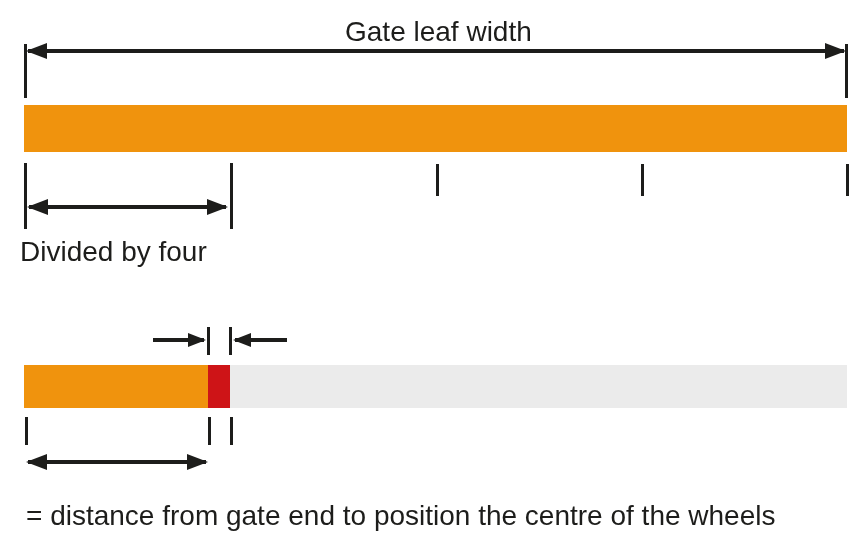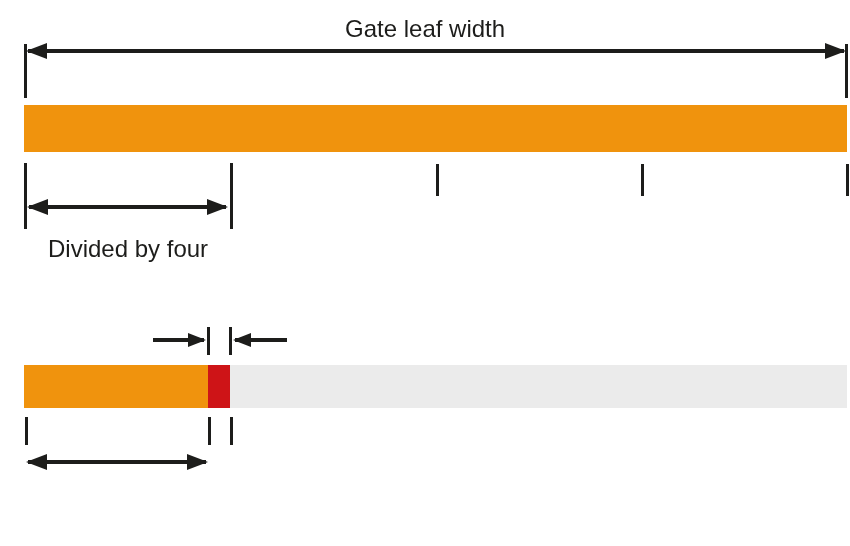--- a/index.html
+++ b/index.html
@@ -12,21 +12,21 @@
   .canvas{
     position:relative;
     width:850px;height:546px;
     background:#ffffff;
     font-family:"Liberation Sans","DejaVu Sans",sans-serif;
     color:var(--ink);
     overflow:hidden;
   }
   .label{
     position:absolute;
-    font-size:24px;
+    font-size:28px;
     line-height:1.2;
     color:var(--ink);
     white-space:nowrap;
   }
   .bar{position:absolute;}
   .tick{position:absolute;width:3px;background:var(--ink);}
   .harrow{position:absolute;height:16px;}
   .harrow .shaft{position:absolute;left:2px;right:2px;top:6px;height:4px;background:var(--ink);}
   .head{position:absolute;top:0;width:0;height:0;}
   .head.left{left:0;border-top:8px solid transparent;border-bottom:8px solid transparent;border-right:21px solid var(--ink);}
@@ -58,21 +58,21 @@
   <div class="tick" style="left:436px;top:164px;height:32px;"></div>
   <div class="tick" style="left:641px;top:164px;height:32px;"></div>
   <div class="tick" style="left:846px;top:164px;height:32px;"></div>
 
   <div class="harrow" style="left:27px;top:199px;width:201px;">
     <span class="shaft"></span>
     <span class="head left"></span>
     <span class="head right"></span>
   </div>
 
-  <div class="label" style="left:48px;top:235px;text-align:right;">Divided by four</div>
+  <div class="label" style="left:20px;top:235px;text-align:right;">Divided by four</div>
 
   <div class="harrow small" style="left:151px;top:332px;width:55px;">
     <span class="shaft"></span>
     <span class="head right"></span>
   </div>
   <div class="tick" style="left:207px;top:327px;height:28px;"></div>
   <div class="tick" style="left:229px;top:327px;height:28px;"></div>
   <div class="harrow small" style="left:233px;top:332px;width:56px;">
     <span class="shaft"></span>
     <span class="head left"></span>
@@ -86,14 +86,15 @@
   <div class="tick" style="left:25px;top:417px;height:28px;"></div>
   <div class="tick" style="left:208px;top:417px;height:28px;"></div>
   <div class="tick" style="left:230px;top:417px;height:28px;"></div>
 
   <div class="harrow" style="left:26px;top:454px;width:182px;">
     <span class="shaft"></span>
     <span class="head left"></span>
     <span class="head right"></span>
   </div>
 
+  <div class="label" style="left:26px;top:499px;">= distance from gate end to position the centre of the wheels</div>
 
 </div>
 
 </body></html>

